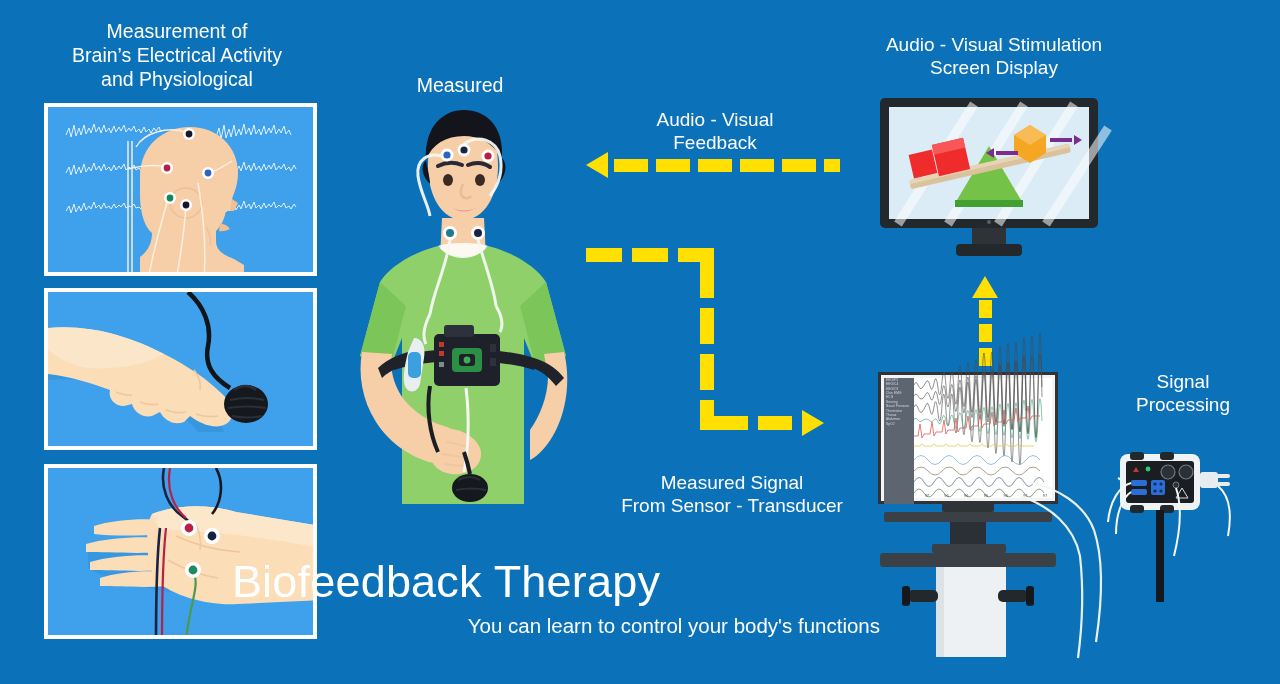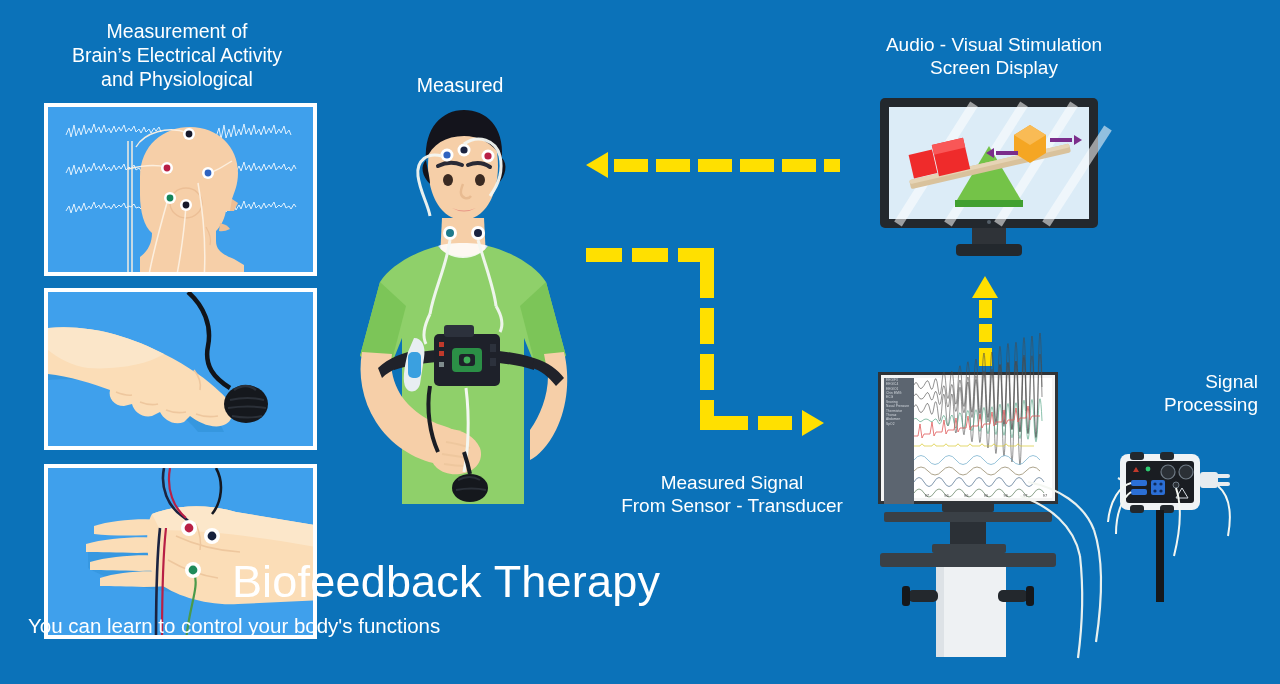--- a/index.html
+++ b/index.html
@@ -41,21 +41,21 @@
   .chlist div { color:#d8dde3; font-size:3.2px; line-height:1.05;
                 padding:1px 1px 0 2px; letter-spacing:.1px; }
   .tracearea { position:absolute; left:33px; top:3px; right:3px; bottom:3px; background:#fff; }
   .numrow { position:absolute; left:36px; bottom:3px; width:138px;
             display:flex; justify-content:space-around; }
   .numrow span { font-size:4px; color:#444; }
 
   .amp { position:absolute; left:1118px; top:452px; width:78px; height:62px; }
   .title-main { position:absolute; left:0; top:556px; width:880px; text-align:center;
                 font-size:45px; letter-spacing:.2px;margin-left:6px; }
-  .title-sub { position:absolute; left:0; top:614px; width:880px; text-align:left;
+  .title-sub { position:absolute; left:0; top:614px; width:880px; text-align:right;
                font-size:20.5px;padding-left:28px; }
   svg { display:block; overflow:visible; }
 </style>
 </head>
 <body>
 
 <div class="stage">
 
   <div class="lbl" style="left:12px; top:20px; width:330px; font-size:19.5px;">Measurement of
 Brain’s Electrical Activity
@@ -298,20 +298,22 @@
 
       <g>
         <ellipse cx="152" cy="388" rx="18" ry="14" fill="#15181d"></ellipse>
         <path d="M140 380 q12 -6 22 0" stroke="#2b3038" fill="none" stroke-width="2"></path>
         <path d="M138 390 q16 -3 30 0" stroke="#2b3038" fill="none" stroke-width="2"></path>
       </g>
       <path d="M152 374 C150 364 148 358 146 352" stroke="#1a1d24" fill="none" stroke-width="4"></path>
     </svg>
   </div>
 
+  <div class="lbl" style="left:620px; top:108px; width:190px;">Audio - Visual
+Feedback</div>
   <div style="position:absolute; left:586px; top:152px; width:248px; height:26px;">
     <div class="tri" style="left:0; top:0; border-top:13px solid transparent; border-bottom:13px solid transparent; border-right:22px solid #ffe000;"></div>
     <div class="dash" style="left:28px;  top:7px; width:34px; height:13px;"></div>
     <div class="dash" style="left:70px;  top:7px; width:34px; height:13px;"></div>
     <div class="dash" style="left:112px; top:7px; width:34px; height:13px;"></div>
     <div class="dash" style="left:154px; top:7px; width:34px; height:13px;"></div>
     <div class="dash" style="left:196px; top:7px; width:34px; height:13px;"></div>
     <div class="dash" style="left:238px; top:7px; width:16px; height:13px;"></div>
   </div>
 
@@ -380,21 +382,21 @@
           <polygon points="196,39 196,49 204,44"></polygon>
         </g>
       </g>
 
       <rect x="94" y="132" width="34" height="18" fill="#2f3338"></rect>
       <rect x="78" y="148" width="66" height="12" rx="4" fill="#23282d"></rect>
       <circle cx="111" cy="126" r="2" fill="#55606a"></circle>
     </svg>
   </div>
 
-  <div class="lbl" style="left:1108px; top:370px; width:150px; text-align:right;">Signal
+  <div class="lbl" style="left:1108px; top:370px; width:150px; text-align:center;">Signal
 Processing</div>
 
   <div class="psg">
 
     <div class="psgscreen">
       <div class="chlist">
         <div>EEG/F3</div>
         <div>EEG/C4</div>
         <div>EEG/O1</div>
         <div>Chin EMG</div>

